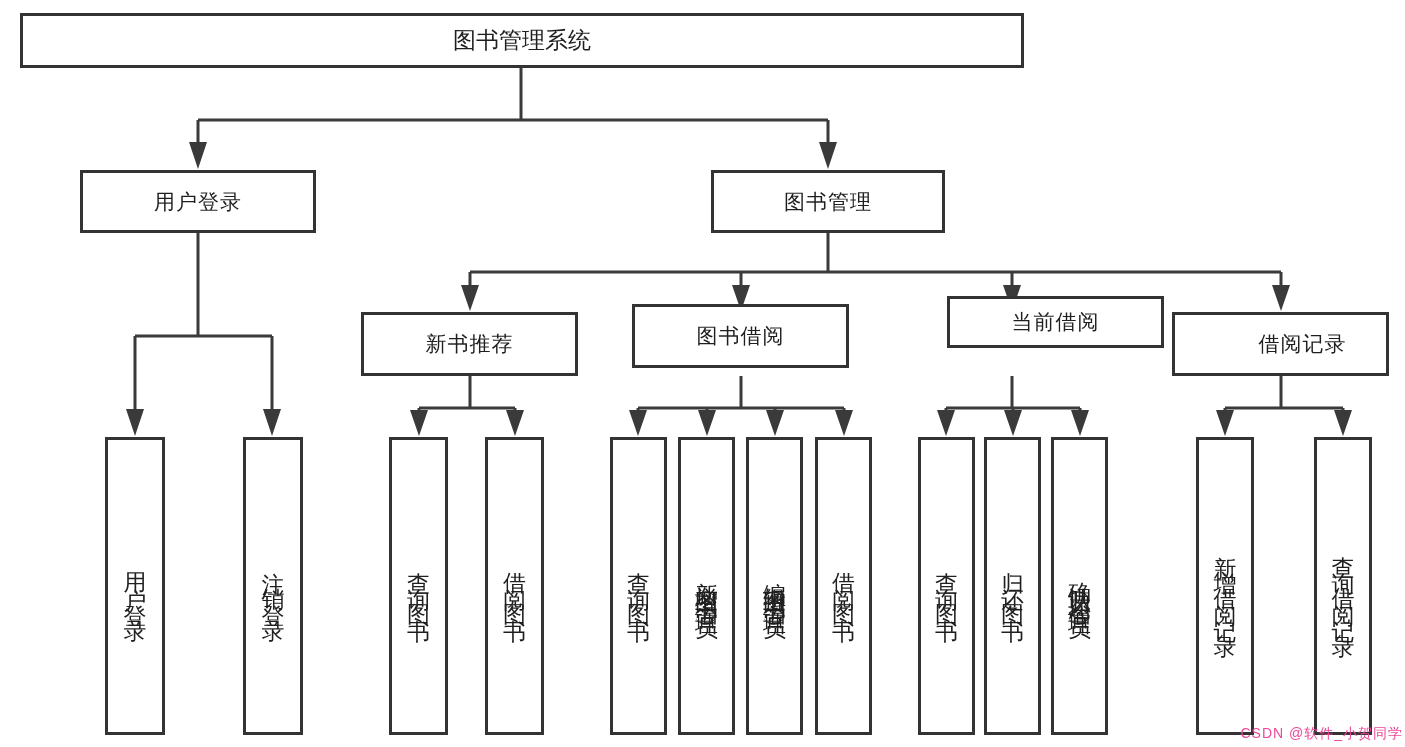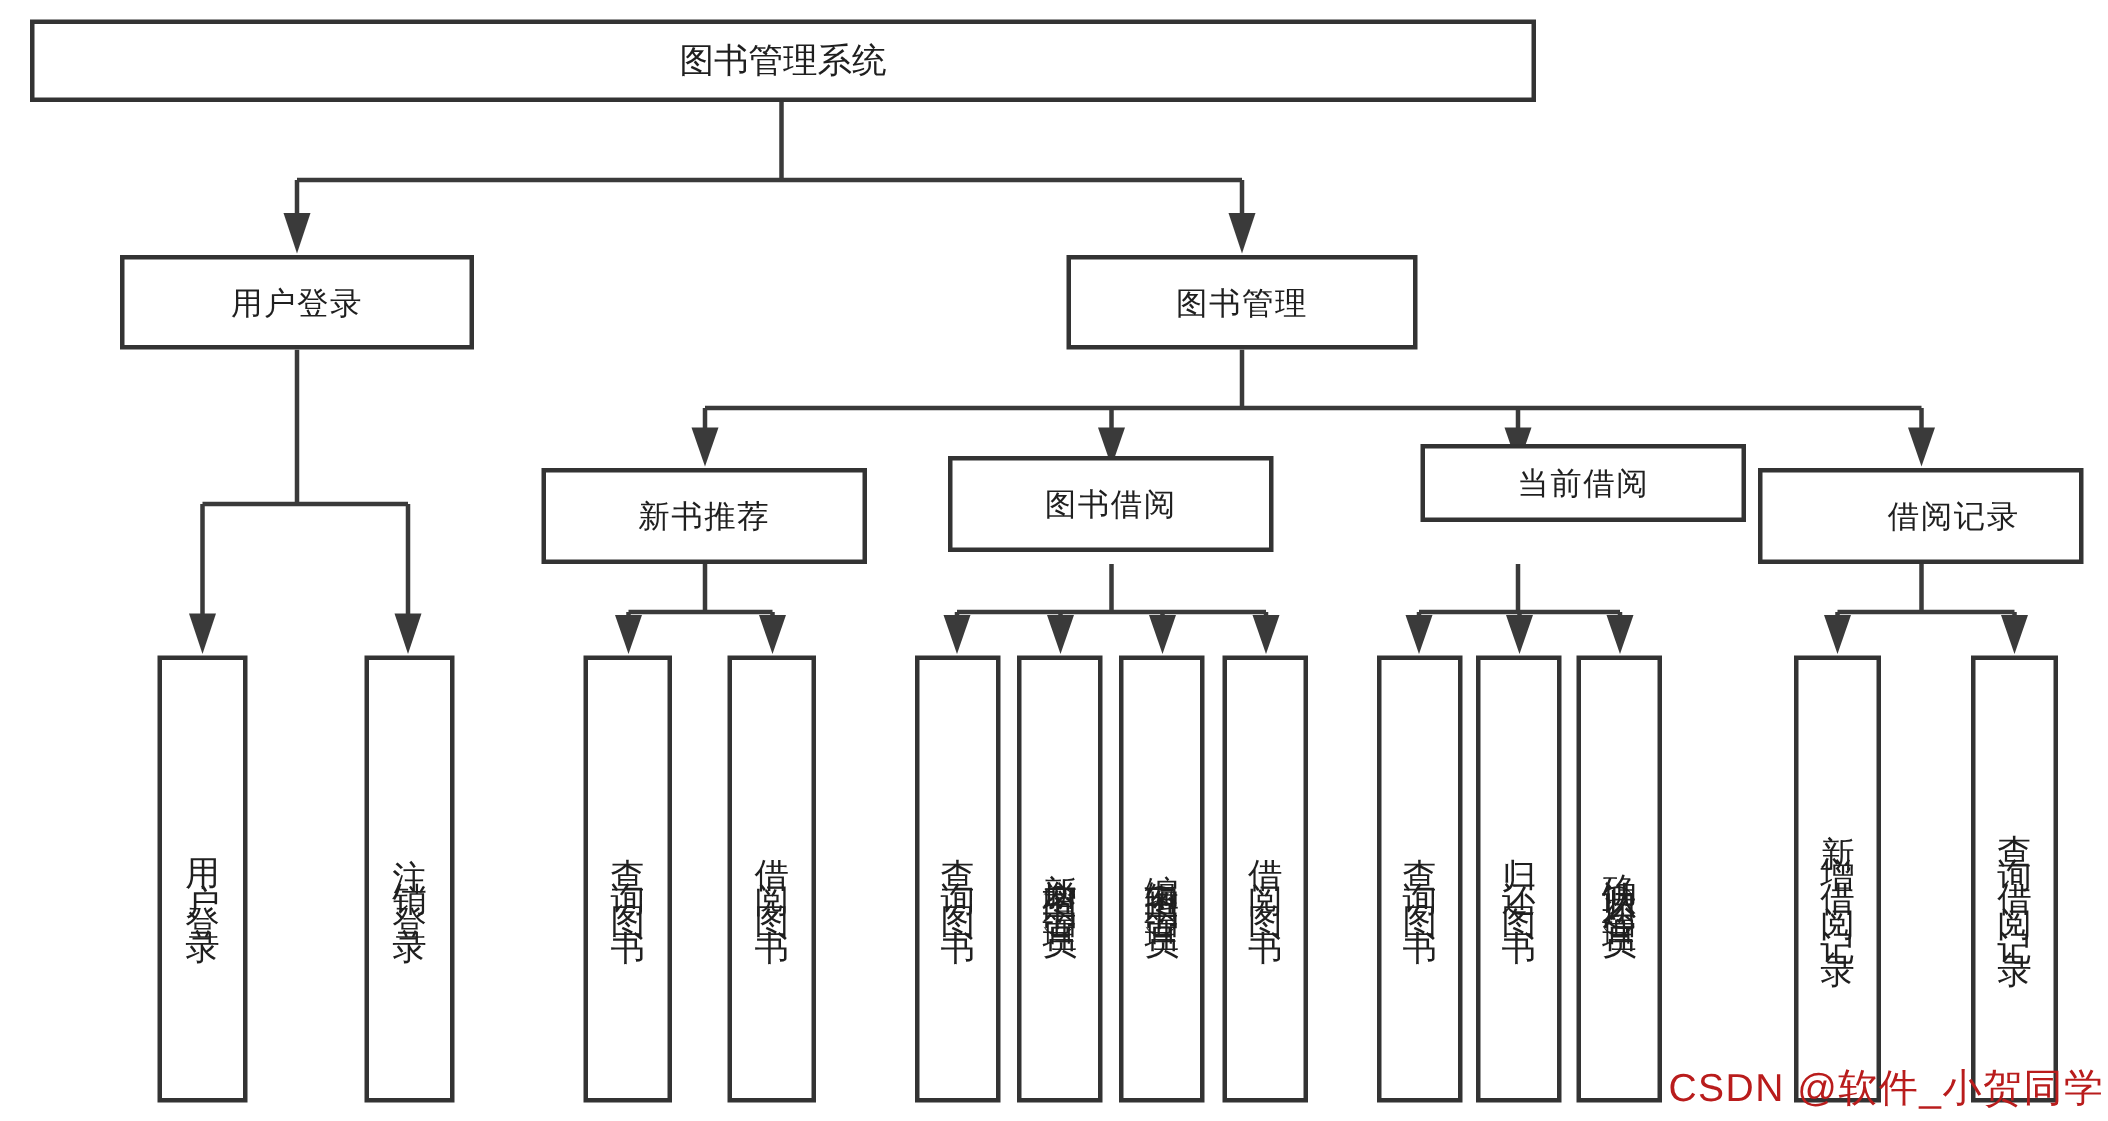--- a/index.html
+++ b/index.html
@@ -39,22 +39,22 @@
   .mid-node   { font-size: 21px; letter-spacing: 1px; }
   .leaf-node  { font-size: 23px; }
   .leaf-node .lbl {
     writing-mode: vertical-rl;
     line-height: 1;
   }
   .watermark {
     position: absolute;
     right: 2px;
     bottom: 4px;
-    font-size: 26px;
-    color: #b91c1c;
+    font-size: 14px;
+    color: #ec4899;
     letter-spacing: 1px;
     z-index: 5;
     white-space: nowrap;
   }
 </style>
 </head>
 <body>
 
 <div class="canvas">
 

